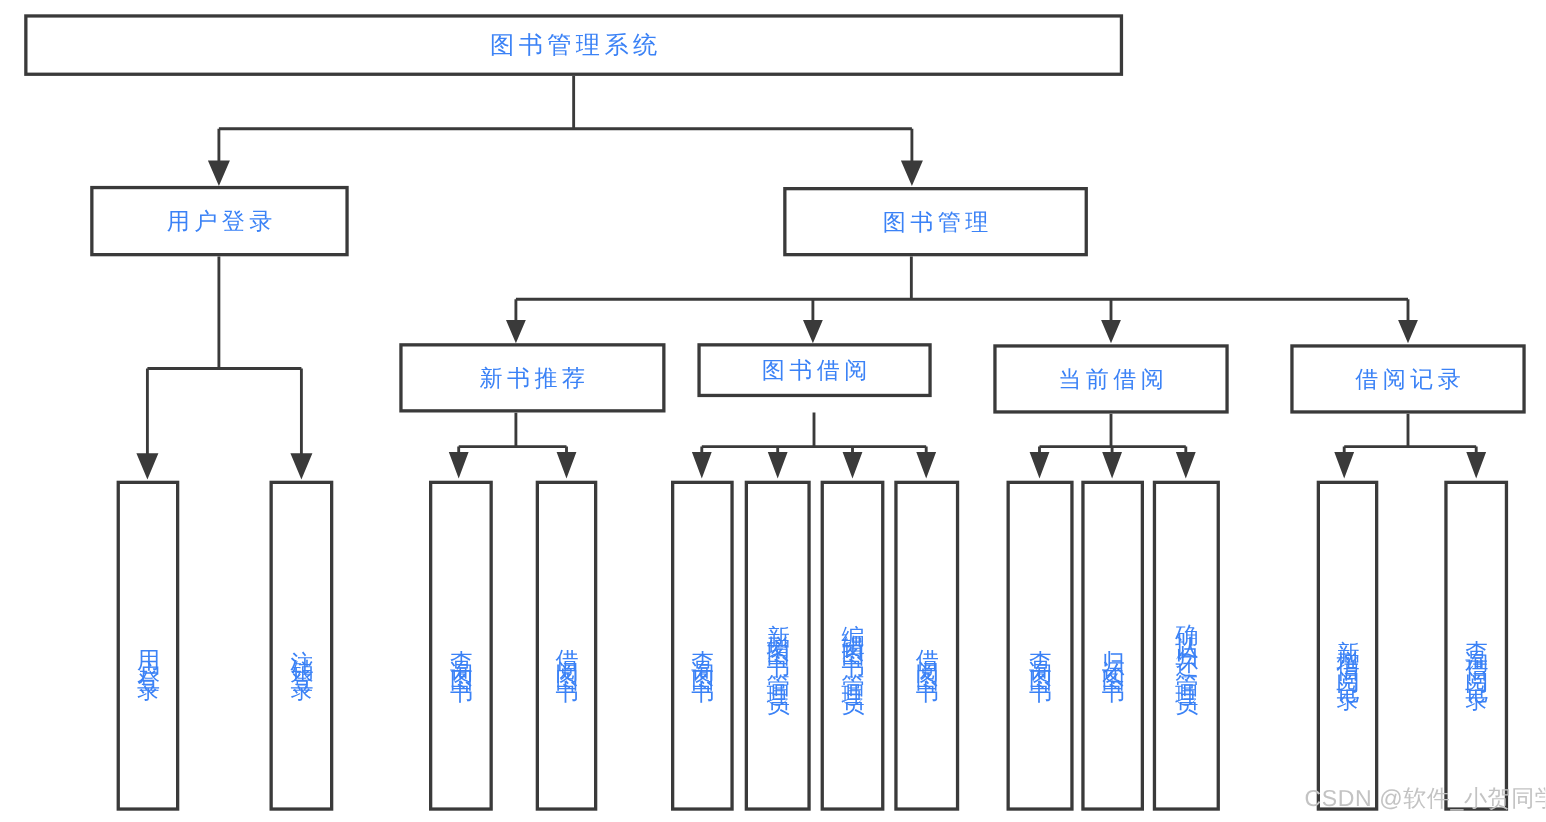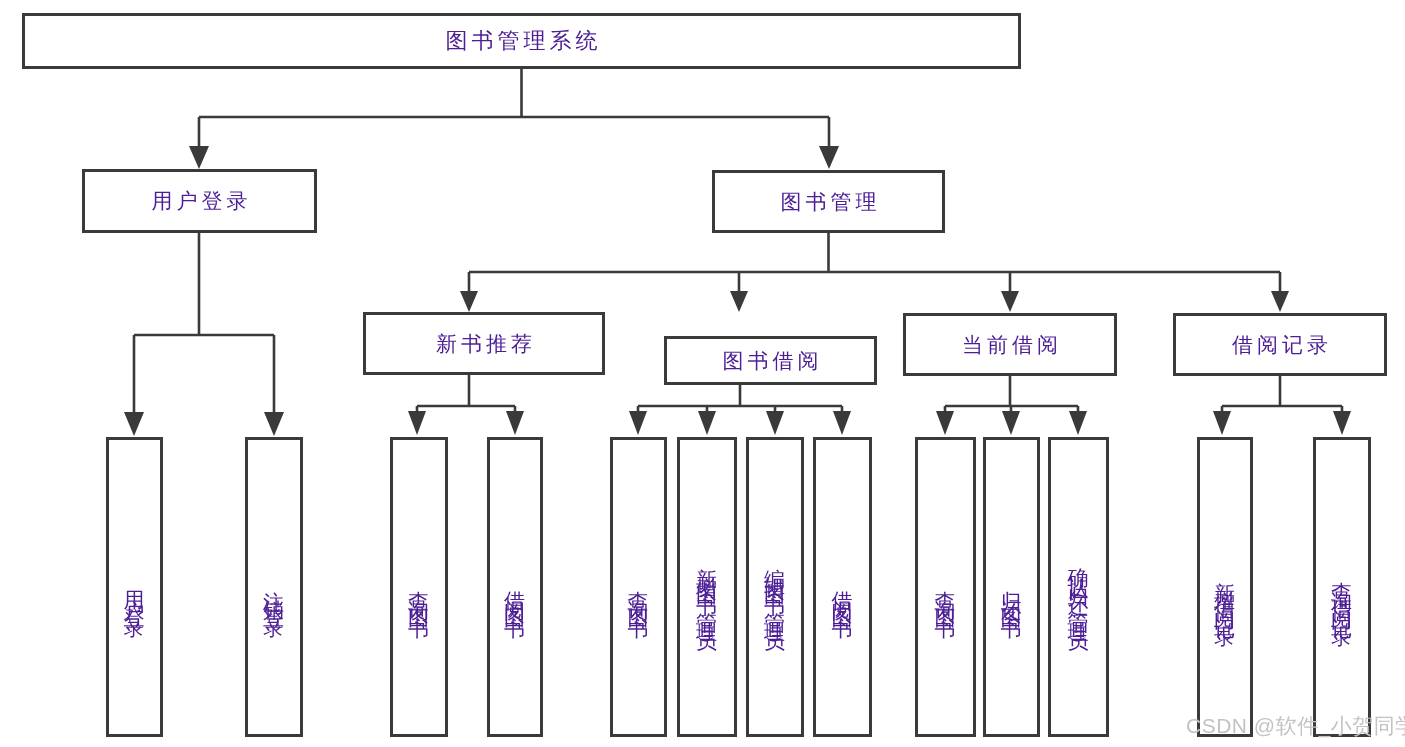--- a/index.html
+++ b/index.html
@@ -23,21 +23,21 @@
     z-index: 1;
   }
   .node {
     position: absolute;
     box-sizing: border-box;
     background: #ffffff;
     border: 3px solid #3a3a3a;
     display: flex;
     align-items: center;
     justify-content: center;
-    color: #4c1d95;
+    color: #3b82f6;
     z-index: 2;
   }
   .h-label {
     font-size: 21px;
     letter-spacing: 4px;
     white-space: nowrap;
     text-indent: 4px; 
   }
   .root-label {
     font-size: 22px;
@@ -120,28 +120,28 @@
              M1333,411 H1351 L1342,435 Z"></path>
   </svg>
 
   <div class="node" style="left:22px; top:13px; width:999px; height:56px;">
     <span class="root-label">图书管理系统</span>
   </div>
 
   <div class="node" style="left:82px; top:169px; width:235px; height:64px;">
     <span class="h-label">用户登录</span>
   </div>
-  <div class="node" style="left:712px; top:170px; width:233px; height:63px;">
+  <div class="node" style="left:712px; top:170px; width:277px; height:63px;">
     <span class="h-label">图书管理</span>
   </div>
 
   <div class="node" style="left:363px; top:312px; width:242px; height:63px;">
     <span class="h-label">新书推荐</span>
   </div>
-  <div class="node" style="left:664px; top:312px; width:213px; height:49px;margin-top:24px;">
+  <div class="node" style="left:634px; top:312px; width:213px; height:49px;">
     <span class="h-label">图书借阅</span>
   </div>
   <div class="node" style="left:903px; top:313px; width:214px; height:63px;text-align:center;">
     <span class="h-label">当前借阅</span>
   </div>
   <div class="node" style="left:1173px; top:313px; width:214px; height:63px;">
     <span class="h-label">借阅记录</span>
   </div>
 
   <div class="node leaf" style="left:106px; width:57px;">

